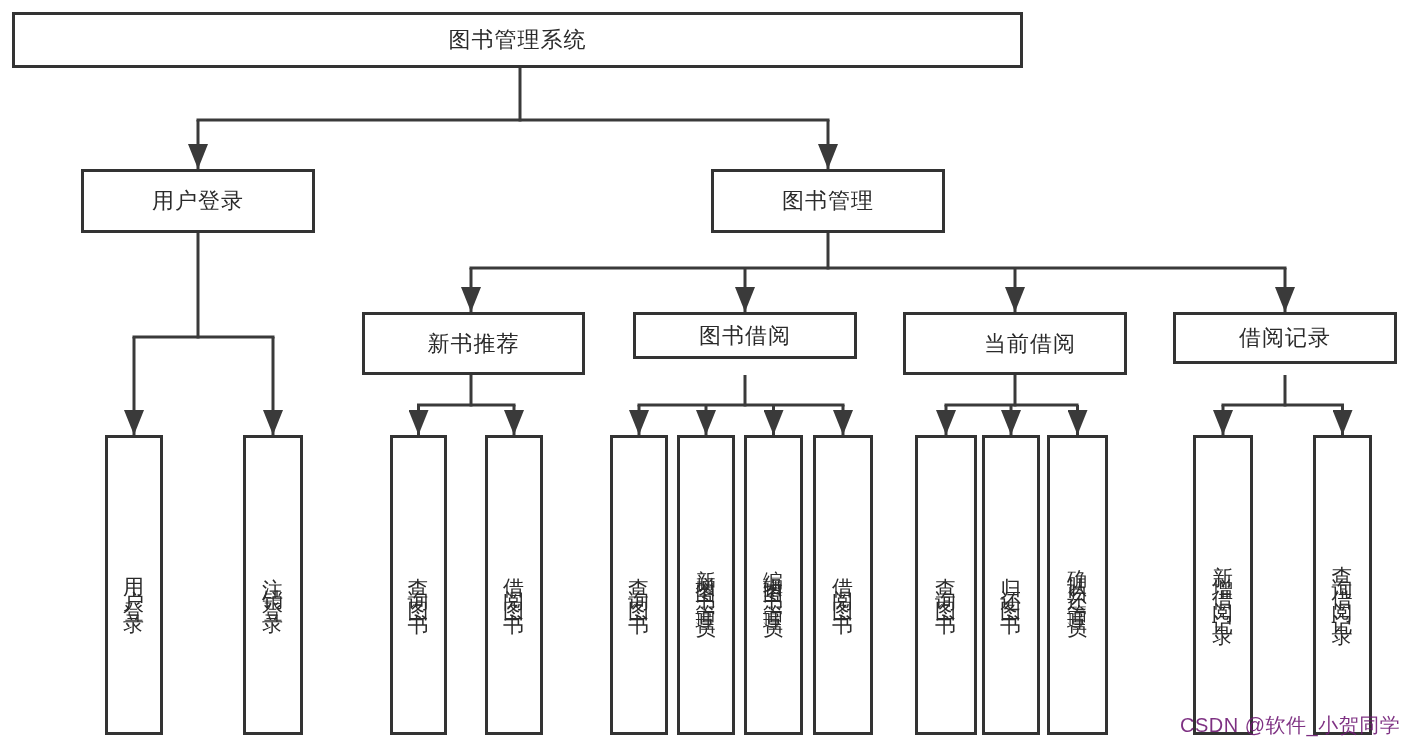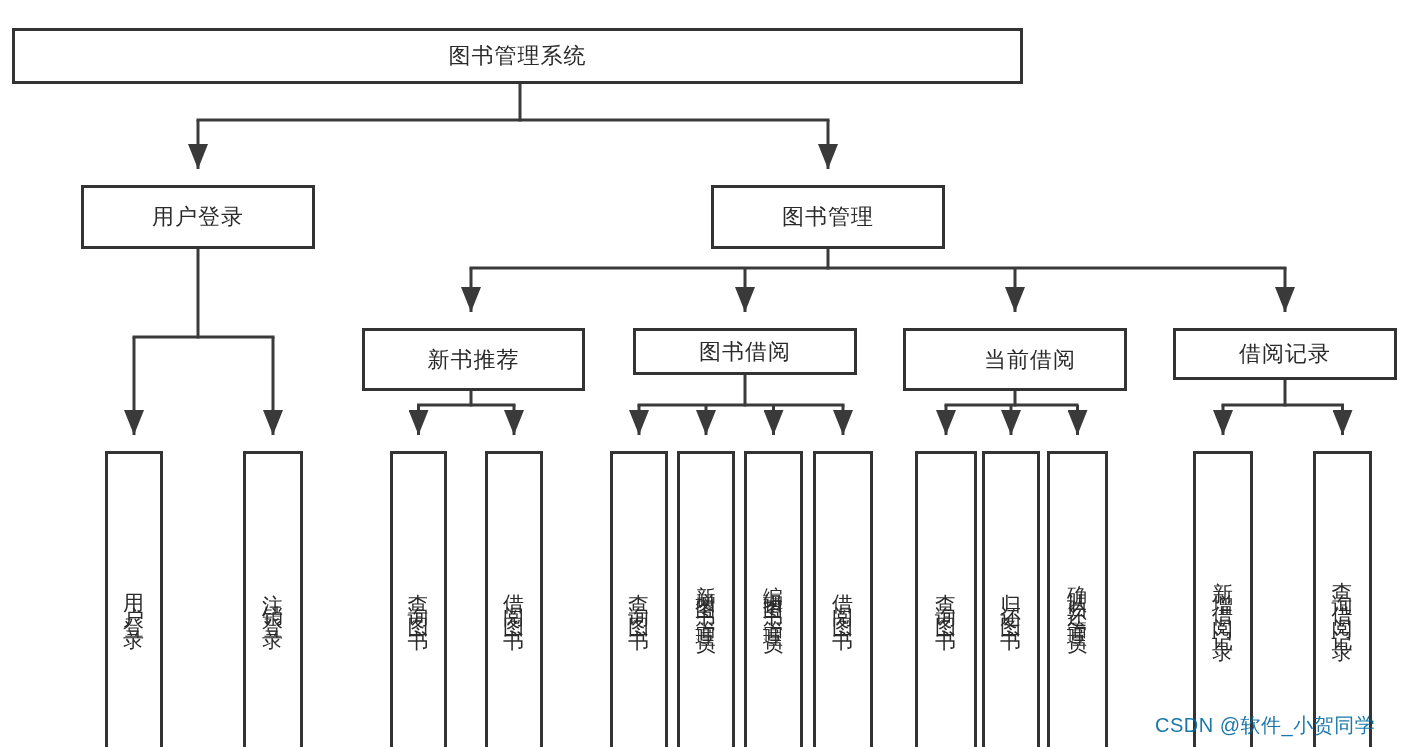--- a/index.html
+++ b/index.html
@@ -21,38 +21,37 @@
     box-sizing: border-box;
     border: 3px solid #333333;
     background: #ffffff;
     color: #2a2a2a;
     display: flex;
     align-items: center;
     justify-content: center;
     font-size: 22px;
     letter-spacing: 1px;
     z-index: 2;
-    margin-top: 16px;
   }
   .leaf {
     writing-mode: vertical-rl;
     font-size: 21px;
     letter-spacing: 12px;
     line-height: 1;
   }
   .leaf-long {
     font-size: 20px;
     letter-spacing: 7px;
   }
   .watermark {
     position: absolute;
-    left: 1155px;
+    left: 1180px;
     top: 712px;
     font-size: 20px;
-    color: #0369a1;
+    color: #701a75;
     letter-spacing: 0.5px;
     z-index: 3;
     white-space: nowrap;
     opacity: 0.9;
   }
 </style>
 </head>
 <body>
 
 <div class="canvas">

